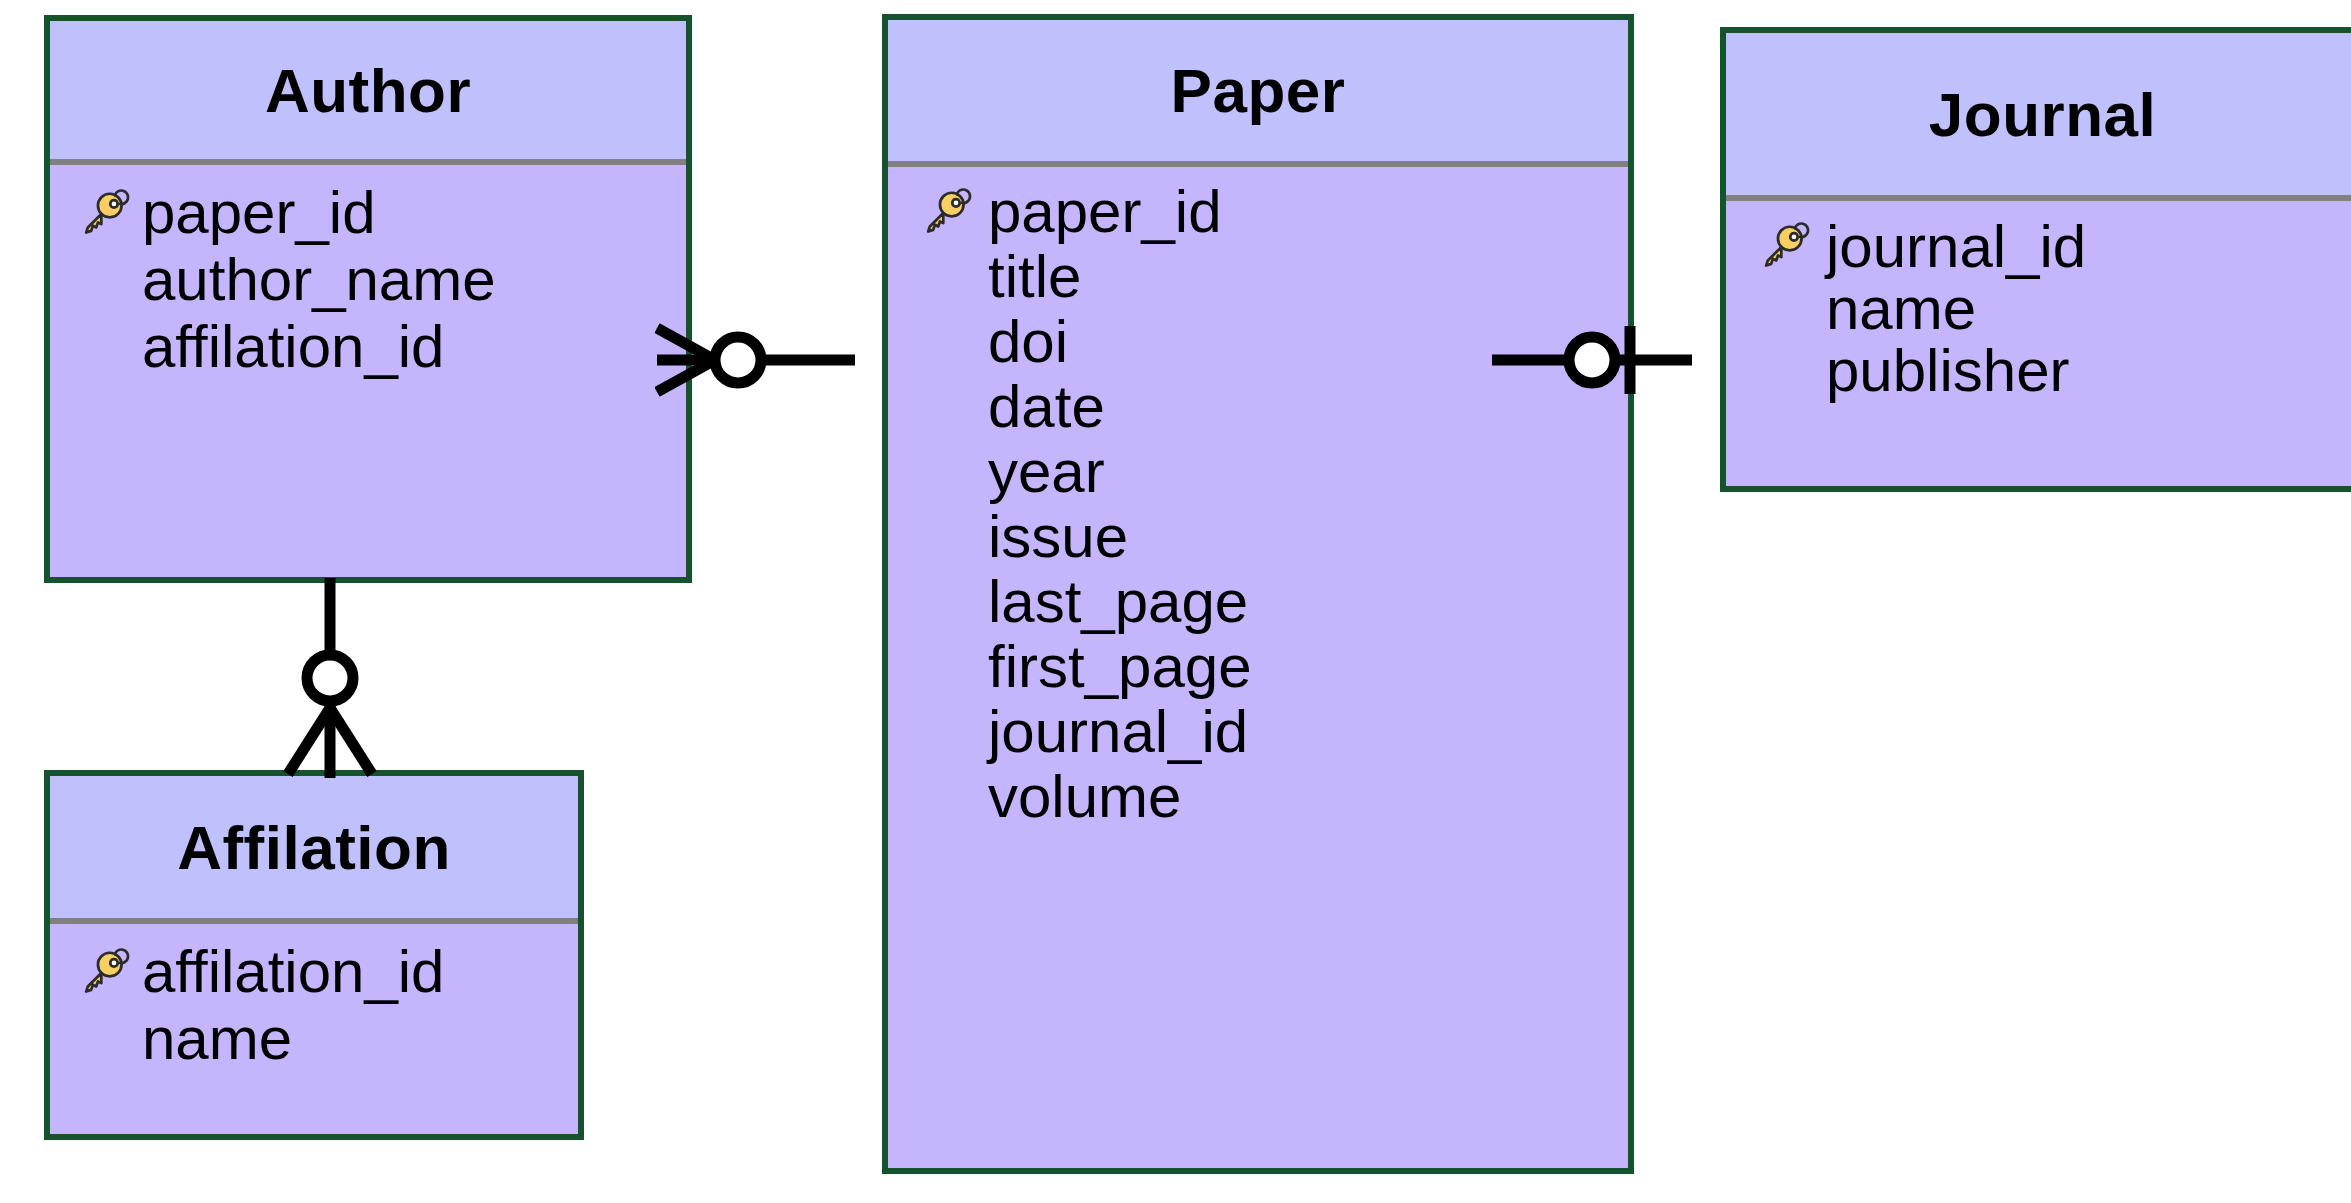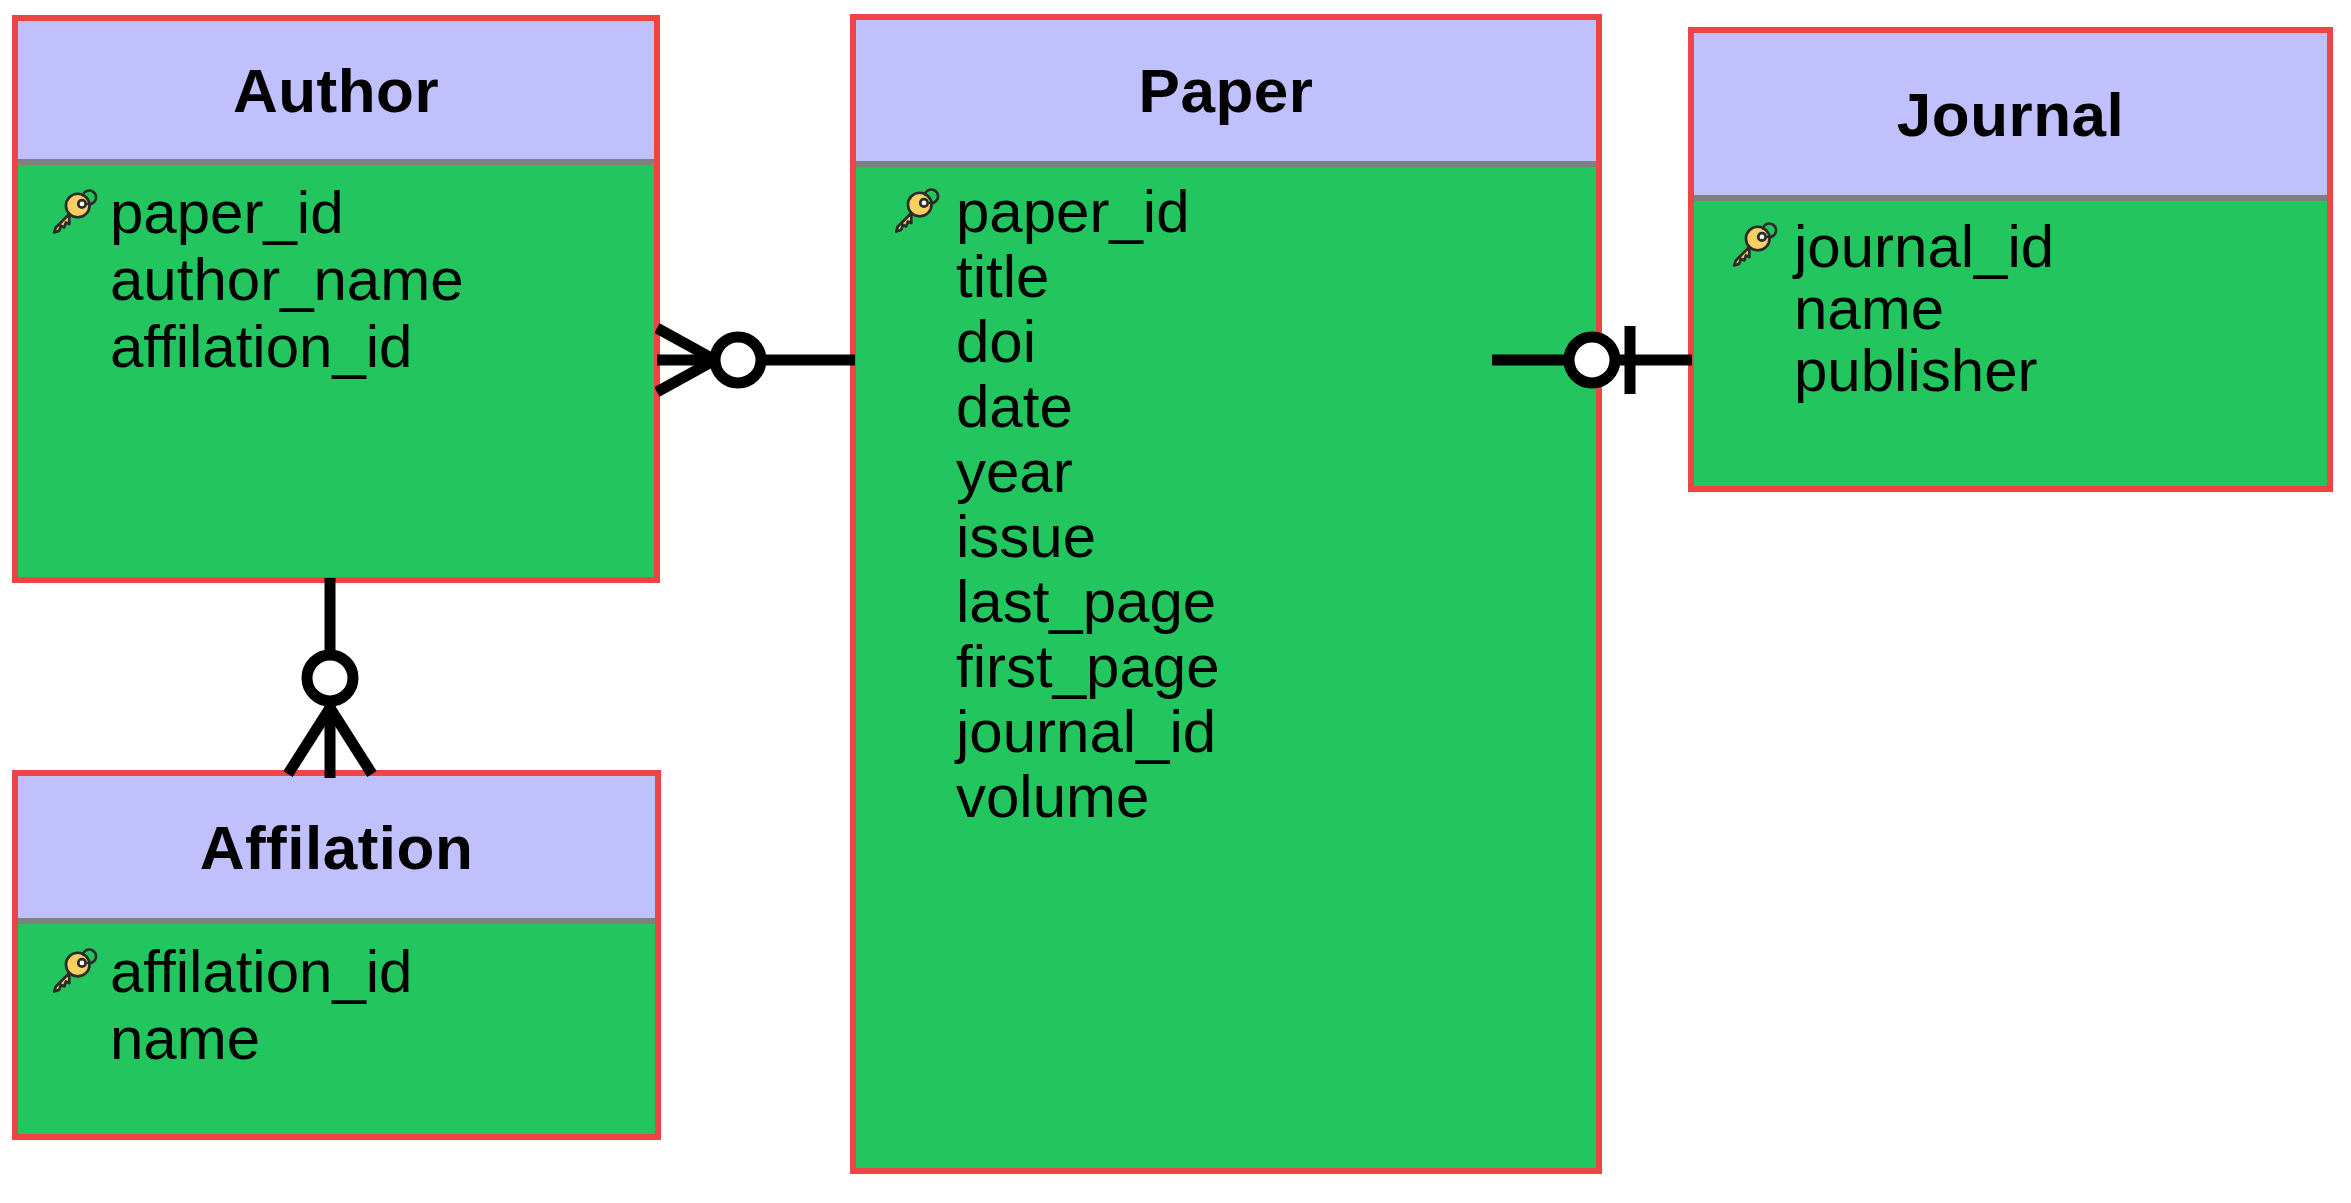--- a/index.html
+++ b/index.html
@@ -15,22 +15,23 @@
     width: 2351px;
     height: 1203px;
     background: #ffffff;
     overflow: hidden;
   }
 
   
   .entity {
     position: absolute;
     box-sizing: border-box;
-    border: 6px solid #ef4444;
-    background: #22c55e;
+    border: 6px solid #14532d;
+    background: #c4b5fd;
+    margin-left: 32px;
   }
   .entity-header {
     box-sizing: border-box;
     background: #c0c0fc;
     border-bottom: 6px solid #808080;
     text-align: center;
     font-weight: bold;
     color: #000000;
     display: flex;
     align-items: center;
@@ -61,21 +62,21 @@
   #entity-paper         { left: 850px;  top: 14px;   width: 752px; height: 1160px; }
   #entity-paper .entity-header  { height: 147px; font-size: 62px; }
   #entity-paper .entity-body    { padding-top: 12px; }
   #entity-paper .attr-row       { height: 65px; padding-left: 100px; font-size: 60px; }
 
   #entity-journal       { left: 1688px; top: 27px;   width: 645px; height: 465px; }
   #entity-journal .entity-header { height: 168px; font-size: 62px; }
   #entity-journal .entity-body   { padding-top: 14px; }
   #entity-journal .attr-row      { height: 62px; padding-left: 100px; font-size: 60px; }
 
-  #entity-affilation    { left: 12px;   top: 770px;  width: 649px; height: 370px; }
+  #entity-affilation    { left: 12px;   top: 770px;  width: 540px; height: 370px; }
   #entity-affilation .entity-header { height: 148px; font-size: 62px; }
   #entity-affilation .entity-body   { padding-top: 14px; }
   #entity-affilation .attr-row      { height: 67px; padding-left: 92px; font-size: 60px; }
 
   .key-icon {
     position: absolute;
     left: 26px;
     top: 50%;
     transform: translateY(-50%);
     width: 54px;

